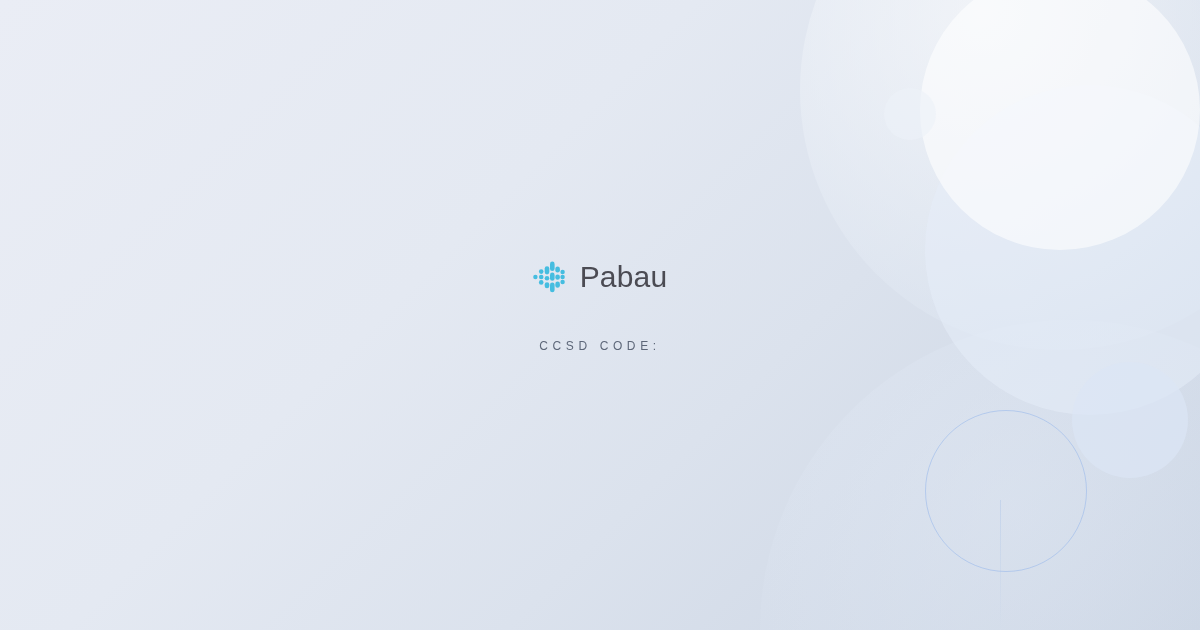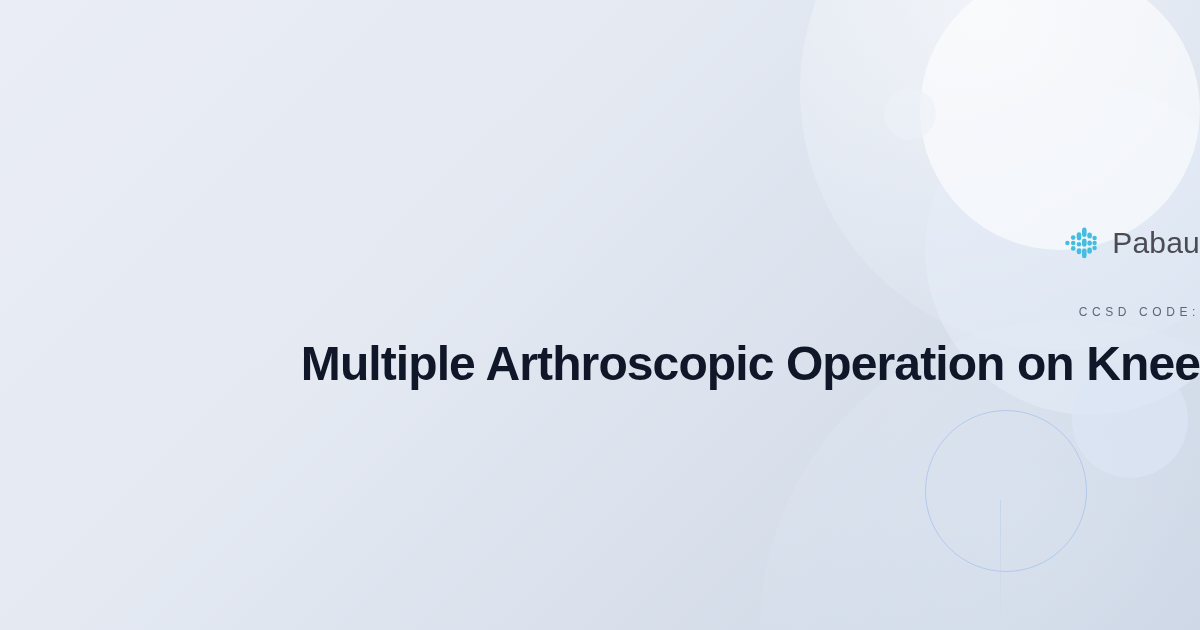--- a/index.html
+++ b/index.html
@@ -103,21 +103,21 @@
     background: linear-gradient(180deg, rgba(160,188,230,0.35), rgba(160,188,230,0));
     pointer-events: none;
   }
 
   
   #content {
     position: absolute;
     inset: 0;
     display: flex;
     flex-direction: column;
-    align-items: flex-end;
+    align-items: center;
     justify-content: center;
     z-index: 5;
   }
 
   
   .logo-lockup {
     display: flex;
     align-items: center;
     gap: 13px;
     margin-bottom: 44px;
@@ -212,17 +212,16 @@
           <circle cx="29.6" cy="13.0" r="2.2"></circle>
           <circle cx="29.6" cy="18" r="2.2"></circle>
           <circle cx="29.6" cy="23.0" r="2.2"></circle>
         </g>
       </svg>
       <span class="logo-wordmark">Pabau</span>
     </div>
 
     <div class="eyebrow">CCSD CODE:</div>
 
-    <h1 class="headline">Multiple Arthroscopic Operation on Knee</h1>
 
 
   </div>
 </div>
 
 </body></html>

